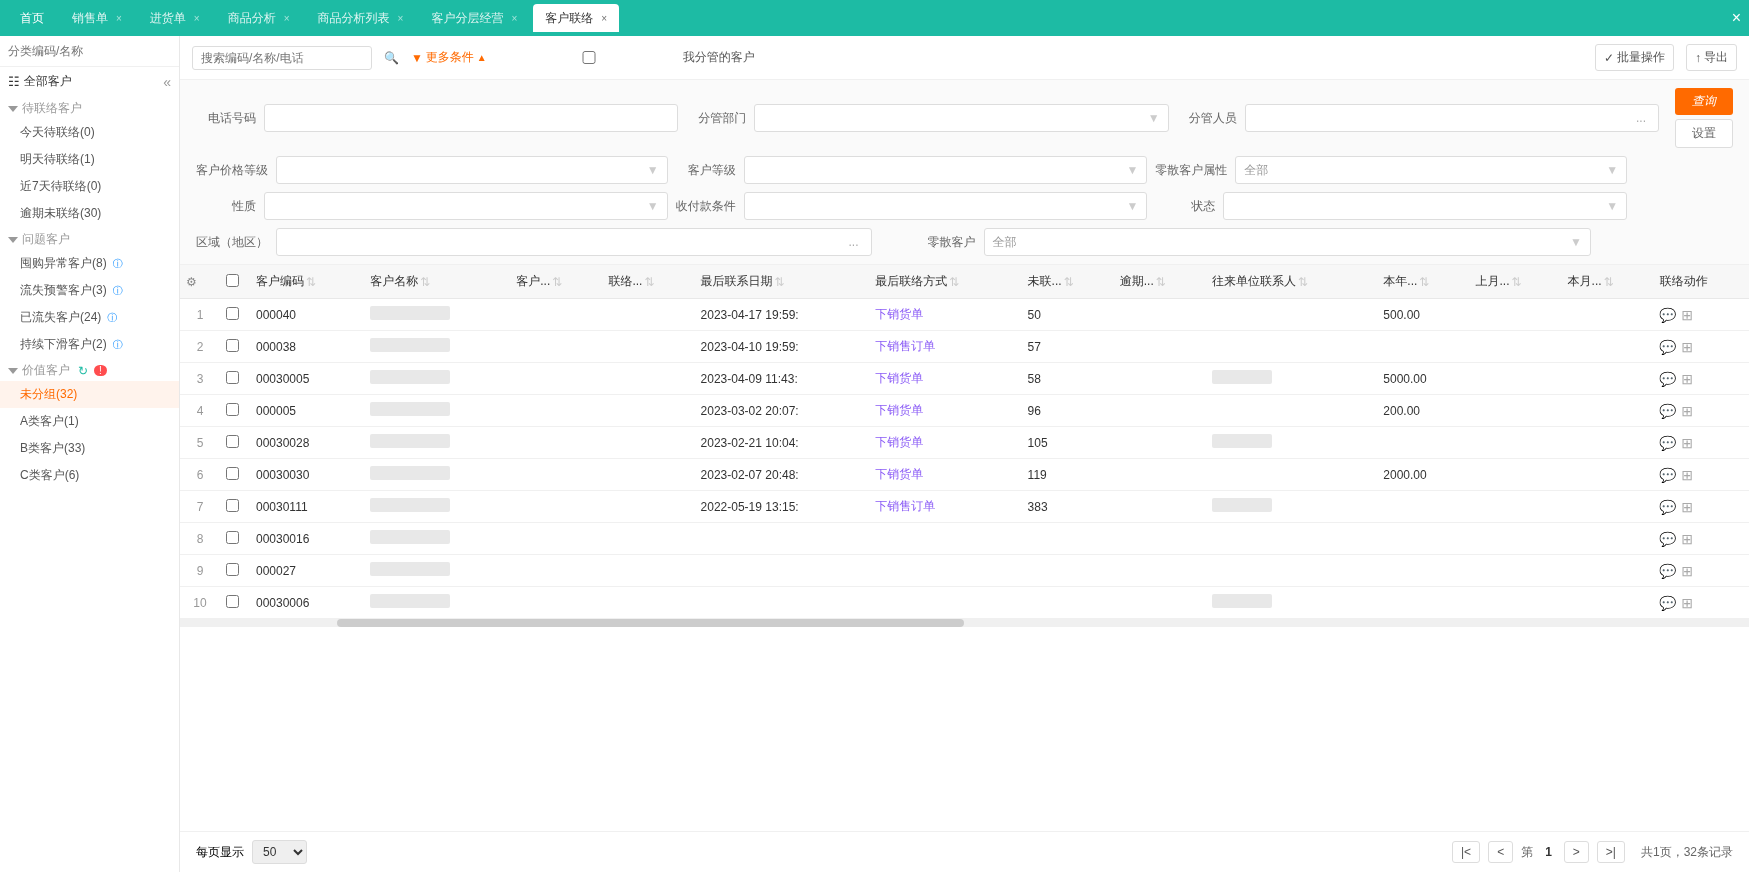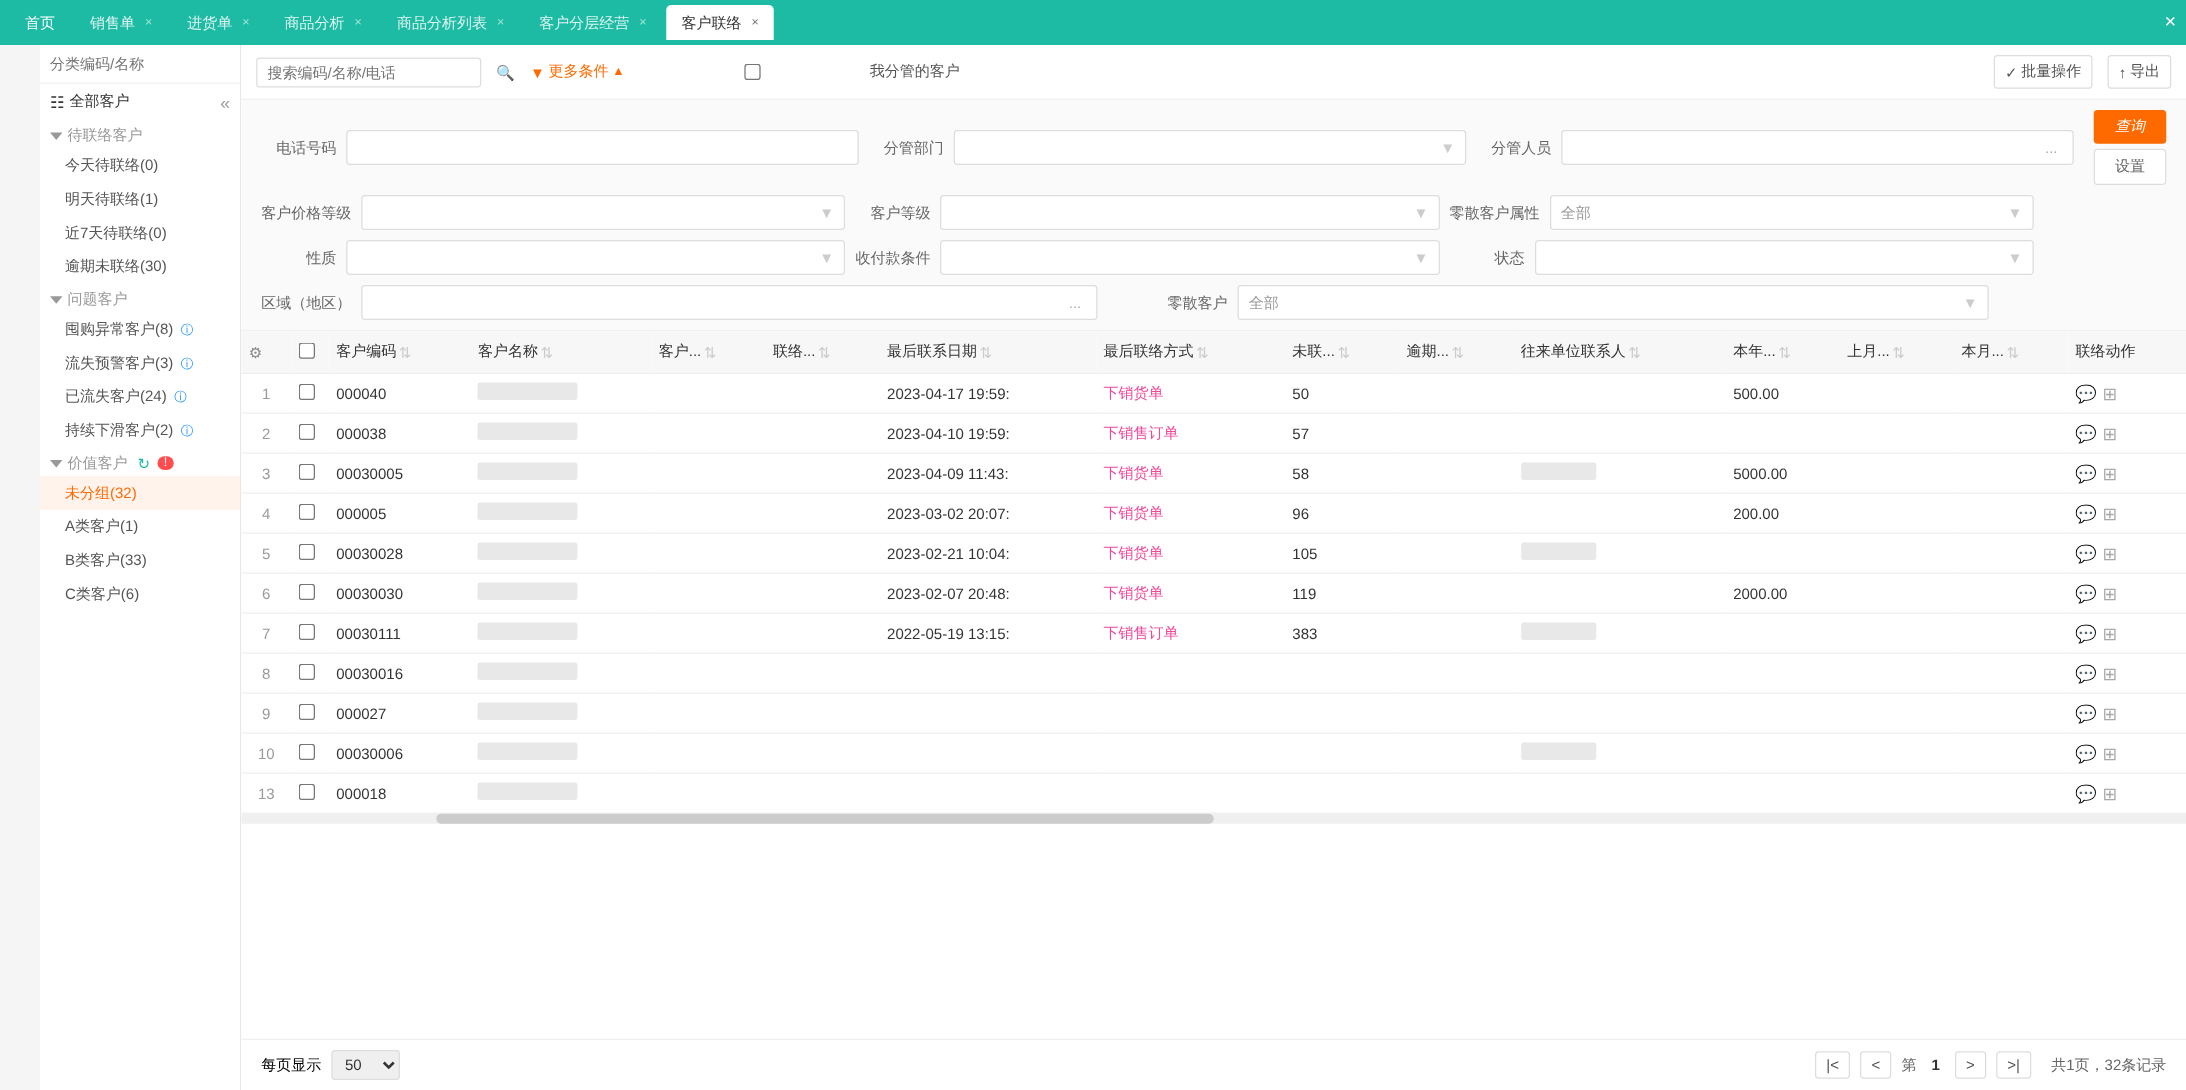--- a/index.html
+++ b/index.html
@@ -33,28 +33,27 @@
     .top-nav .close-btn { color: white; font-size: 16px; cursor: pointer; }
 
     
     .main-layout {
       display: flex;
       height: calc(100vh - 36px);
     }
 
     
     .sidebar {
-      width: 161px;
+      width: 180px;
       background: white;
       border-right: 1px solid #e8e8e8;
       display: flex;
       flex-direction: column;
       overflow-y: auto;
       flex-shrink: 0;
-      margin-left: 32px;
     }
     .sidebar-search {
       display: flex;
       align-items: center;
       padding: 8px;
       border-bottom: 1px solid #f0f0f0;
       gap: 4px;
     }
     .sidebar-search input {
       flex: 1;
@@ -230,21 +229,21 @@
       top: 0;
       z-index: 1;
     }
     thead th .col-label { display: flex; align-items: center; gap: 2px; }
     tbody td {
       border-bottom: 1px solid #f0f0f0;
       padding: 7px 6px;
       color: #333;
       white-space: nowrap;
     }
-    tbody td.link-cell { color: #ec4899; cursor: pointer; text-decoration: none; }
+    tbody td.link-cell { color: #8b5cf6; cursor: pointer; text-decoration: none; }
     .row-num { color: #999; text-align: center; }
     .action-icons { display: flex; gap: 4px; align-items: center; }
     .action-icon { color: #aaa; cursor: pointer; font-size: 14px; }
     .blurred { background: #e8e8e8; border-radius: 2px; min-width: 60px; min-height: 14px; display: inline-block; }
 
     
     .table-footer {
       display: flex;
       align-items: center;
       padding: 8px 16px;
@@ -827,42 +826,20 @@
               <td></td>
               <td></td>
               <td></td>
               <td>
       <div class="action-icons">
         <span class="action-icon" title="联络">💬</span>
         <span class="action-icon" title="更多">⊞</span>
       </div>
     </td>
             </tr>
-            <tr>
-              <td class="row-num">13</td>
-              <td><input type="checkbox" style=""></td>
-              <td>000018</td>
-              <td><span class="blurred" style="width:80px;"></span></td>
-              <td></td>
-              <td></td>
-              <td></td>
-              <td class="link-cell"></td>
-              <td></td>
-              <td></td>
-              <td></td>
-              <td></td>
-              <td></td>
-              <td></td>
-              <td>
-      <div class="action-icons">
-        <span class="action-icon" title="联络">💬</span>
-        <span class="action-icon" title="更多">⊞</span>
-      </div>
-    </td>
-            </tr>
           </tbody>
       </table>
 
       <div class="scrollbar-area">
         <div class="scrollbar-thumb"></div>
       </div>
     </div>
 
     <div class="table-footer">
       <span>每页显示</span>

